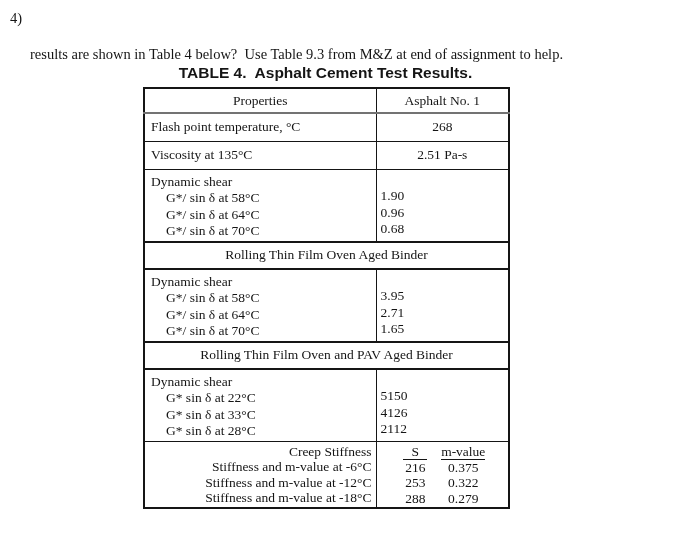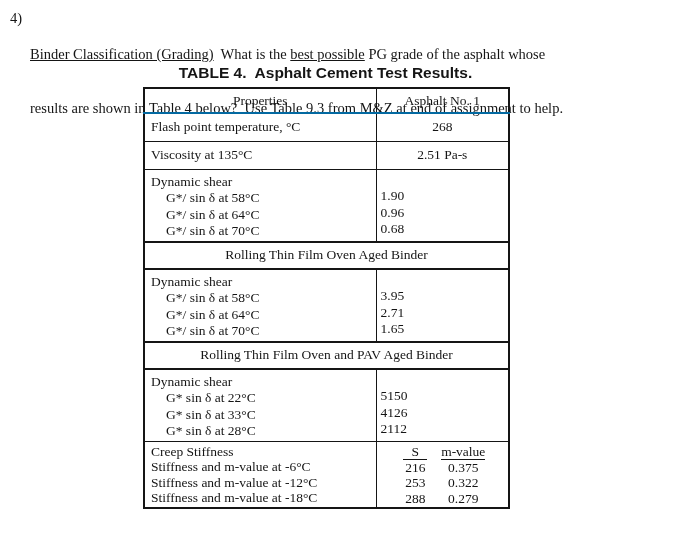--- a/index.html
+++ b/index.html
@@ -45,56 +45,55 @@
     border: 1px solid #151515;
     padding: 0;
     vertical-align: middle;
   }
   table.results { border: 2px solid #151515; }
   td.vdiv { border-left: 2px solid #151515; border-radius: 12px; }
 
   tr.header-row td {
     height: 25px; text-align: center;
     border-top: 2px solid #151515;
-    border-bottom: 2px solid #0369a1;
+    border-bottom: 2px solid #737373;
   }
   tr.section-row td {
     height: 27px; text-align: center;
     border-top: 2px solid #151515;
     border-bottom: 2px solid #151515;
   }
   tr.single-row td { height: 28px; }
   tr.single-row td.label-cell { padding-left: 6px; }
   tr.single-row td.value-cell { text-align: center; }
 
   tr.block-row td {
     vertical-align: top;
     height: 70px;
   }
   tr.block-row td.label-cell { padding: 4px 4px 1px 6px; line-height: 16.5px; }
   tr.block-row td.value-cell { padding: 2px 4px 1px; line-height: 16.5px; text-align: left; }
   .sub { padding-left: 15px; }
   .vspace { height: 16.5px; }
 
   tr.creep-row td { vertical-align: top; height: 64px; }
-  tr.creep-row td.label-cell { padding: 2px 4px 1px 6px; line-height: 15.5px; }
+  tr.creep-row td.label-cell { padding: 2px 4px 1px 6px; line-height: 15.5px; text-align: right; }
   tr.creep-row td.value-cell { padding: 2px 0 1px; line-height: 15.5px; }
   .sm-row { display: flex; justify-content: center; }
   .s-col { width: 42px; text-align: center; }
   .m-col { width: 54px; text-align: center; margin-left: 0; }
   .us { display: inline-block; border-bottom: 1px solid #151515; padding: 0 8px; line-height: 14px; }
   .um { display: inline-block; border-bottom: 1px solid #151515; line-height: 14px; }
 </style>
 </head>
 <body>
 
 <div class="question">
   <div class="q-num">4)</div>
   <div class="q-body">
-    <div class="q-line"><span class="u">Binder Classification (Grading)</span><span>  What is the </span><span class="u">best possible</span><span> PG grade of the asphalt whose</span></div>
     <div class="q-line">results are shown in Table 4 below?  Use Table 9.3 from M&amp;Z at end of assignment to help.</div>
   </div>
 </div>
 
 <div class="table-title">TABLE 4.  Asphalt Cement Test Results.</div>
 
 <table class="results">
   <colgroup>
       <col style="width:232px">
       <col style="width:133px">

